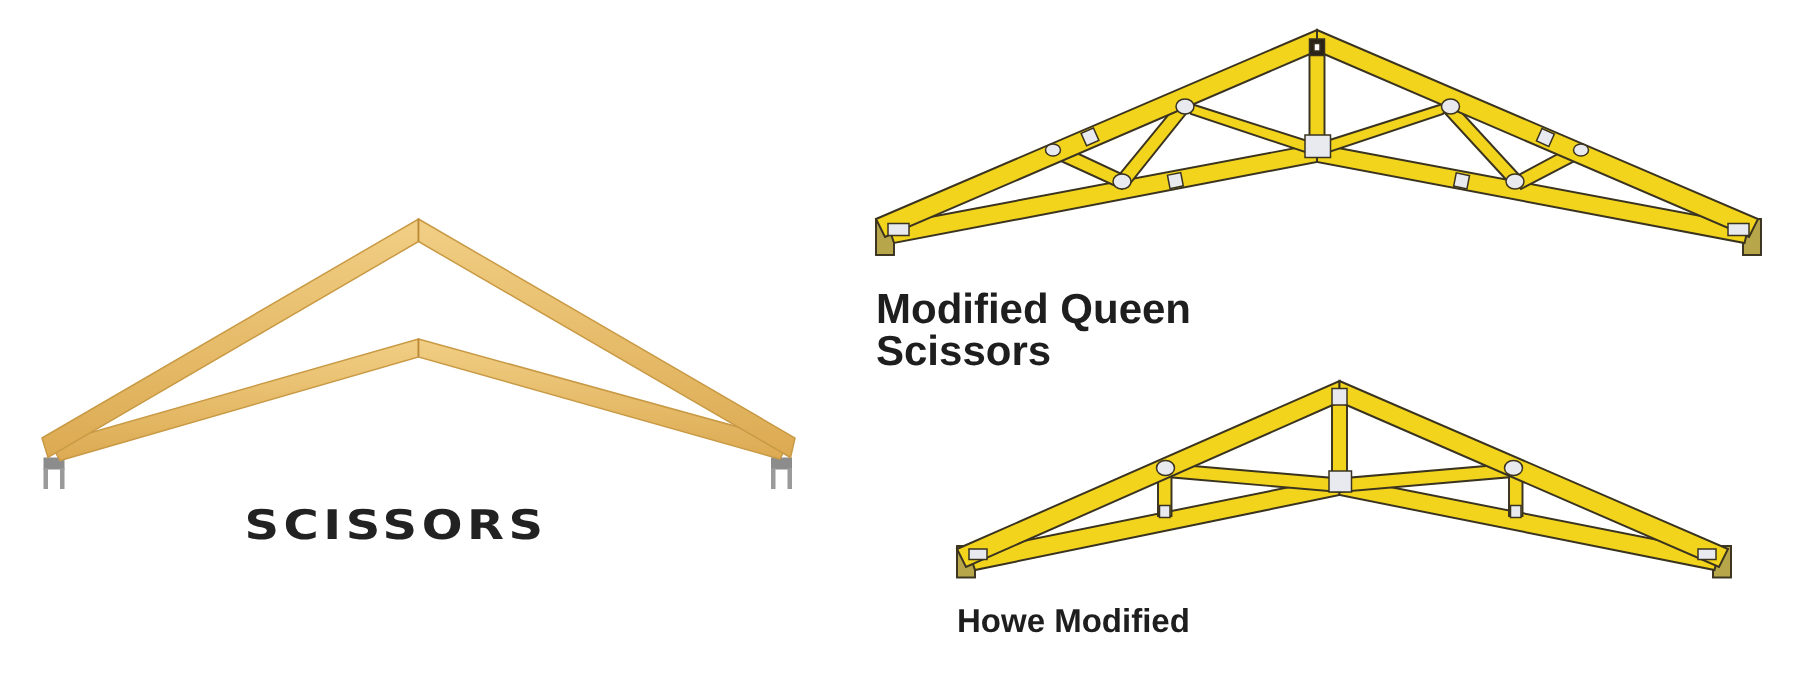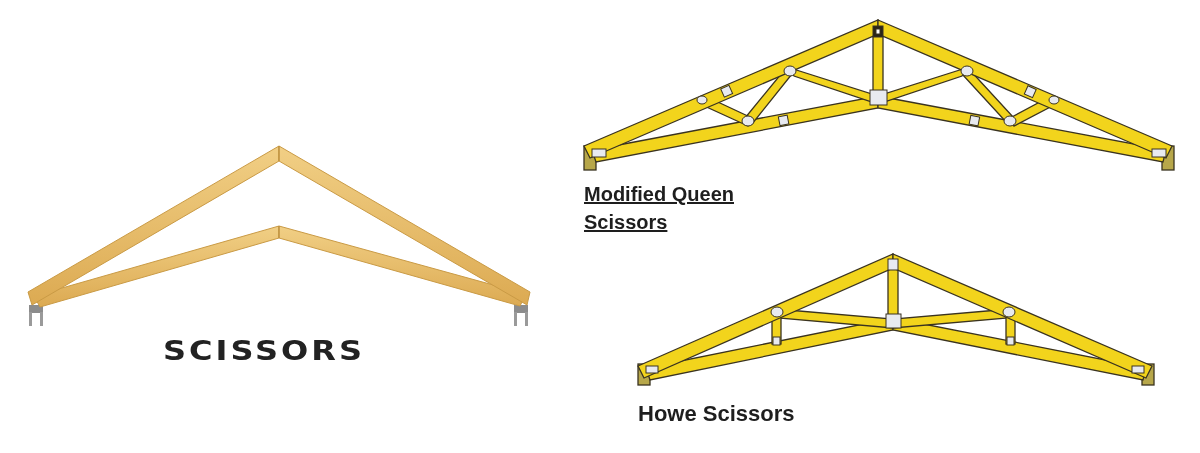--- a/index.html
+++ b/index.html
@@ -4,21 +4,21 @@
   <style>
     html, body { margin: 0; padding: 0; background: #ffffff; }
     body { width: 1200px; height: 453px; position: relative; overflow: hidden; font-family: "Liberation Sans", sans-serif; }
     #canvas { position: absolute; left: 0; top: 0; }
     .label { position: absolute; color: #1e1e1e; font-family: "Liberation Sans", sans-serif; font-weight: bold; }
     .label-scissors {
       left: 163px; top: 334px; font-size: 32px; letter-spacing: 3px;
       font-family: "DejaVu Sans", sans-serif; font-weight: bold; color: #222;
       text-transform: uppercase; transform: scaleY(0.85); transform-origin: left top;
     }
-    .label-mq { left: 584px; top: 180px; font-size: 20px; line-height: 28px; text-decoration: underline; }
+    .label-mq { left: 584px; top: 192px; font-size: 28px; line-height: 28px; }
     .label-howe { left: 638px; top: 400px; font-size: 22px; line-height: 28px; }
   </style>
 </head>
 <body>
 
 <svg id="canvas" width="1200" height="453" viewBox="0 0 1200 453" xmlns="http://www.w3.org/2000/svg">
   <defs>
     <linearGradient id="woodGrad" x1="0" y1="0" x2="0" y2="1">
       <stop offset="0" stop-color="#f1cf85"></stop>
       <stop offset="1" stop-color="#dcaa52"></stop>
@@ -118,13 +118,13 @@
   </g>
 </svg>
 
 <div class="label label-scissors">SCISSORS</div>
 
 <div class="label label-mq">
   <div>Modified Queen</div>
   <div>Scissors</div>
 </div>
 
-<div class="label label-howe">Howe Scissors</div>
+<div class="label label-howe">Howe Modified</div>
 
 </body></html>

